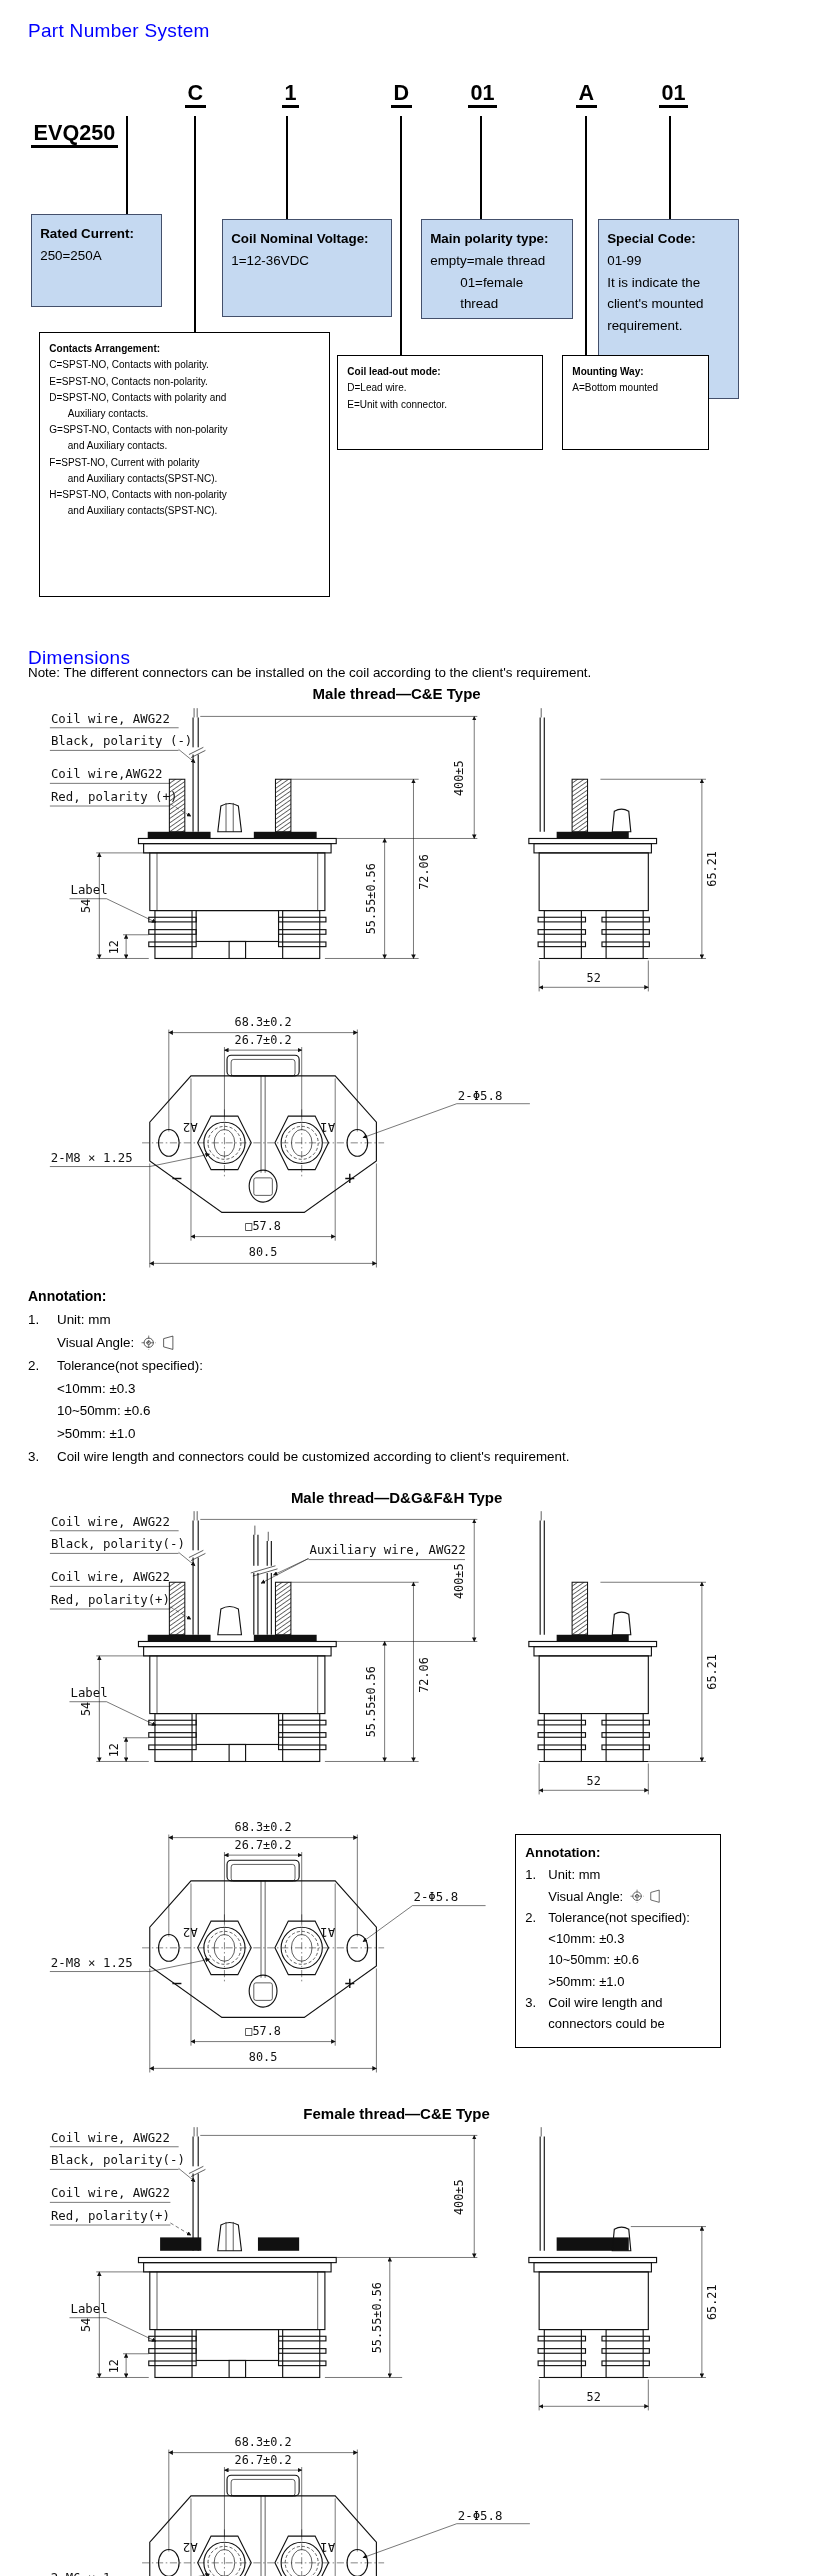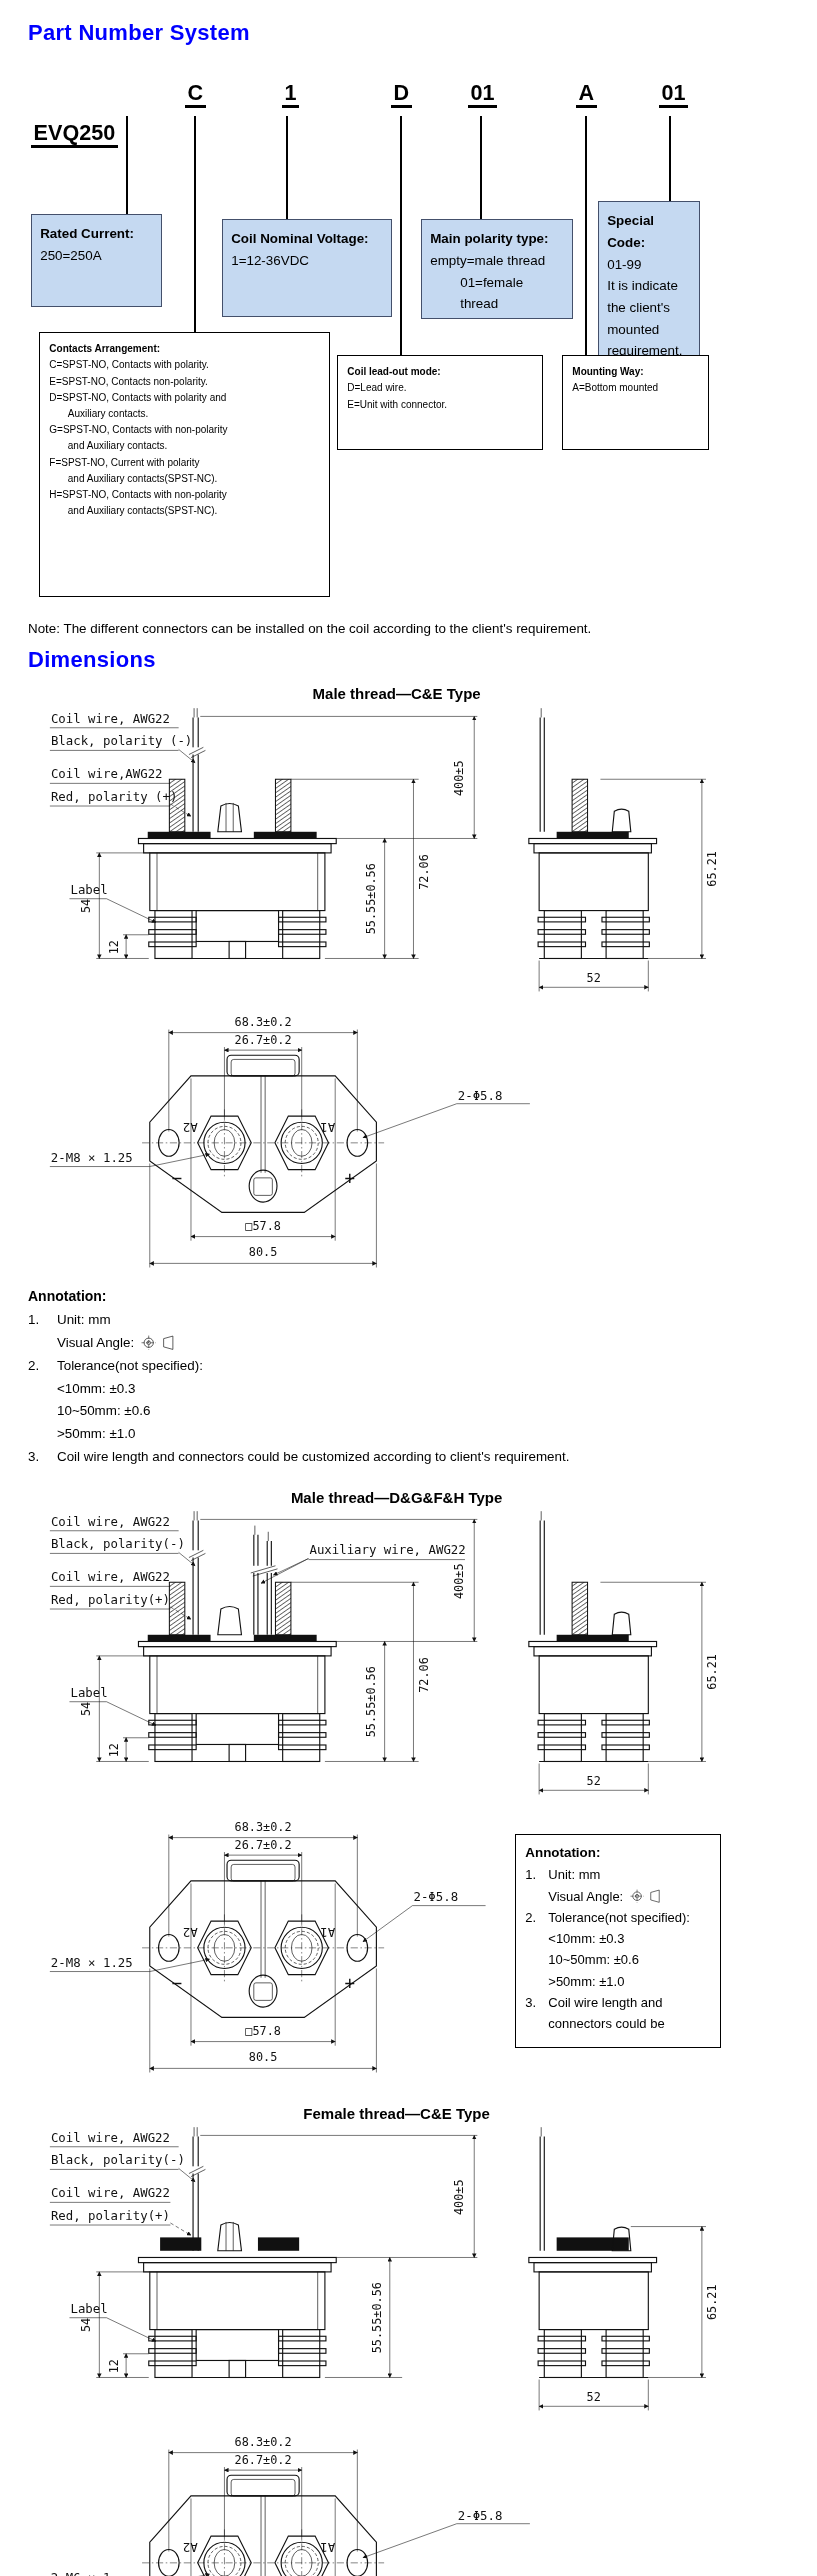--- a/index.html
+++ b/index.html
@@ -1,26 +1,26 @@
 <!DOCTYPE html>
 <html style="font-size:8.2px"><head>
 <meta charset="utf-8">
 <style>
   html,body{margin:0;padding:0;background:#ffffff;}
   body{width:818px;height:3506px;position:relative;font-family:"Liberation Sans",sans-serif;color:#000;overflow:hidden;}
   .abs{position:absolute;}
-  .blue-title{color:#0000FF;font-weight:bold;font-size:22px;letter-spacing:0.3px;}
+  .blue-title{color:#0000FF;font-weight:normal;font-size:19px;letter-spacing:0.3px;}
   .code{position:absolute;font-size:21.6px;font-weight:bold;border-bottom:3.1px solid #000;padding:0 2.6px 1.5px 2.6px;line-height:1;}
   .vline{position:absolute;width:1.5px;background:#000;}
   .bluebox{position:absolute;background:#C5D9F1;border:1px solid #44506b;font-size:13.4px;line-height:1.62;padding:8.2px 8.2px;box-sizing:border-box;}
   .whitebox{position:absolute;background:#fff;border:1.5px solid #000;font-size:10px;line-height:1.62;padding:8.2px 9.3px;box-sizing:border-box;}
   .bt{font-weight:bold;}
   .ind{padding-left:18.5px;}
   .ind-sm{padding-left:30px;}
-  .note{position:absolute;font-size:13.4px;}
+  .note{position:absolute;font-size:13.4px;margin-top:44px;}
   .sec-title{position:absolute;left:20.6px;width:752px;text-align:center;font-size:15px;font-weight:bold;}
   .ann{position:absolute;font-size:13.4px;}
   .ann .t{font-weight:bold;font-size:14px;margin-bottom:8.2px;}
   .ann .row{display:flex;margin-bottom:7.7px;align-items:flex-start;}
   .ann .no{width:29px;flex:none;}
   .annbox{position:absolute;background:#fff;border:1.5px solid #000;font-size:13px;padding:10.3px 9.3px;box-sizing:border-box;width:206px;}
   .annbox .t{font-weight:bold;font-size:13.4px;margin-bottom:7.2px;}
   .annbox .row{display:flex;margin-bottom:6.2px;align-items:flex-start;}
   .annbox .no{width:23px;flex:none;}
   svg{position:absolute;overflow:visible;}
@@ -69,21 +69,21 @@
 </div>
 <div class="bluebox" style="left:222px;top:219px;width:170px;height:98px;">
   <div class="bt">Coil Nominal Voltage:</div>
   <div>1=12-36VDC</div>
 </div>
 <div class="bluebox" style="left:421px;top:219px;width:152px;height:100px;">
   <div class="bt">Main polarity type:</div>
   <div>empty=male thread</div>
   <div class="ind-sm">01=female thread</div>
 </div>
-<div class="bluebox" style="left:598px;top:201px;width:102px;height:180px;">
+<div class="bluebox" style="left:598px;top:219px;width:141px;height:180px;">
   <div class="bt">Special Code:</div>
   <div>01-99</div>
   <div>It is indicate the client's mounted requirement.</div>
 </div>
 <div class="whitebox" style="left:39px;top:332px;width:291px;height:265px;">
   <div class="bt">Contacts Arrangement:</div>
   <div>C=SPST-NO, Contacts with polarity.</div>
   <div>E=SPST-NO, Contacts non-polarity.</div>
   <div>D=SPST-NO, Contacts with polarity and</div>
   <div class="ind">Auxiliary contacts.</div>

